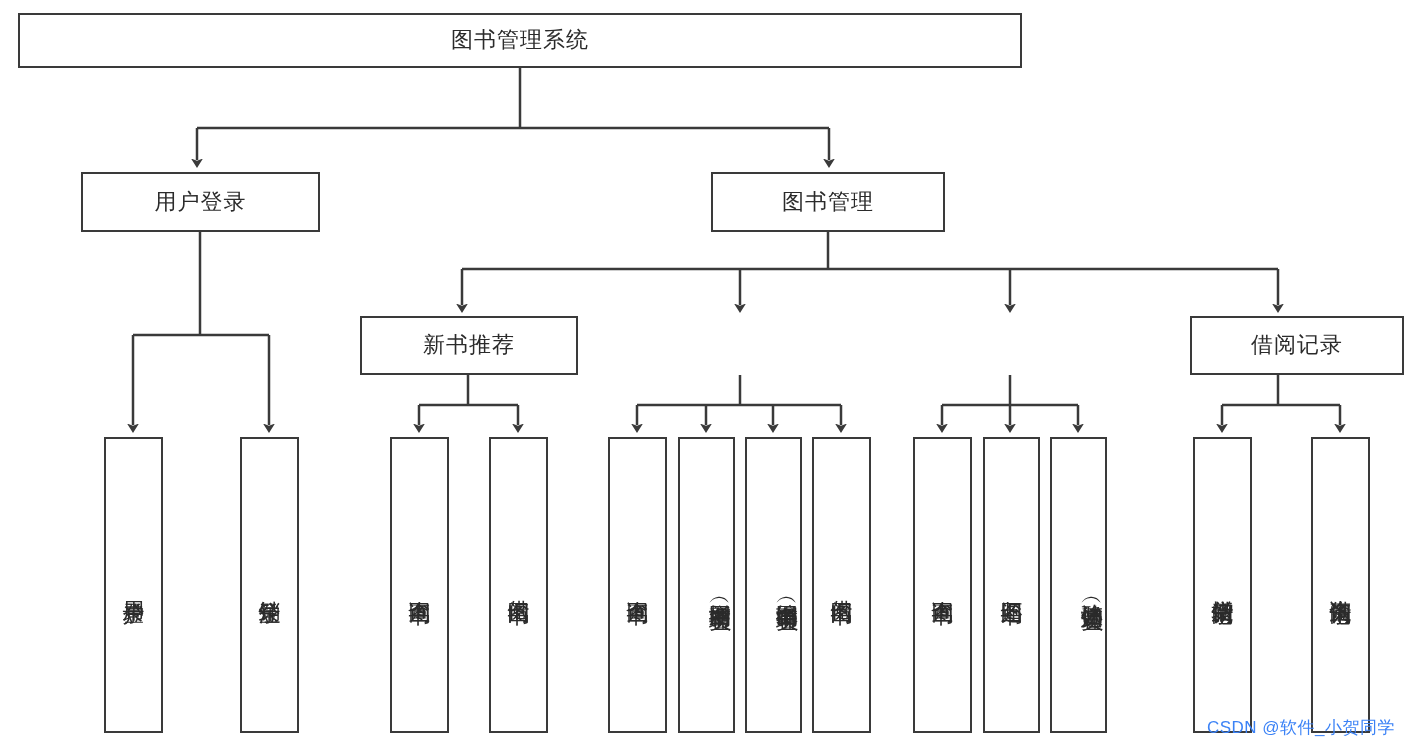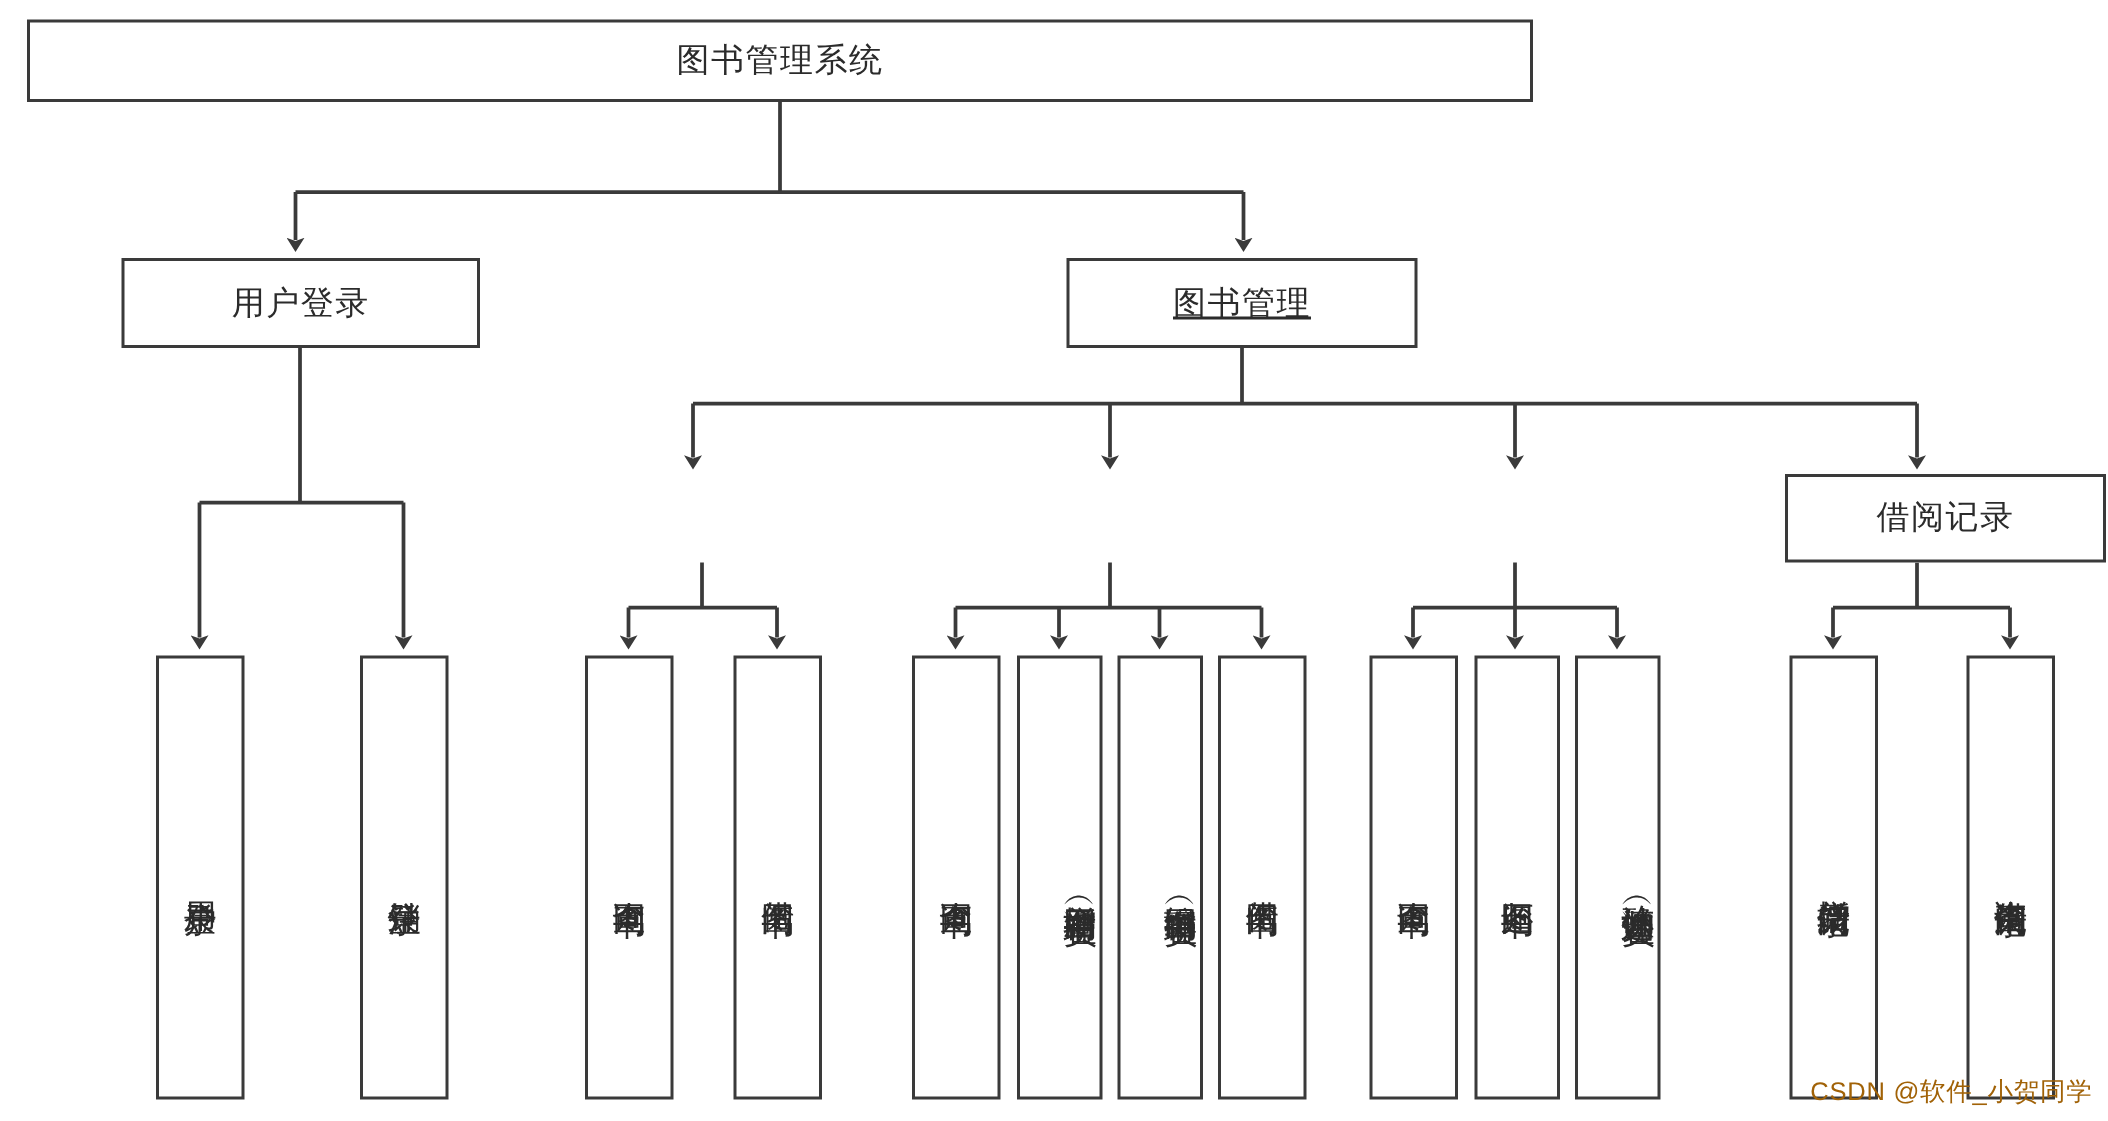--- a/index.html
+++ b/index.html
@@ -63,21 +63,21 @@
   }
   .node.vert.mid-align {
     align-items: center;
     padding-top: 0;
   }
   #watermark {
     position: absolute;
     right: 10px;
     bottom: 8px;
     font-size: 17px;
-    color: #a16207;
+    color: #3b82f6;
     letter-spacing: 0.5px;
     white-space: nowrap;
     font-family: "Liberation Sans", "DejaVu Sans", sans-serif;
   }
 </style>
 </head>
 <body>
 
 <div id="canvas">
 
@@ -127,22 +127,23 @@
       <path d="M1278,375 L1278,405"></path>
       <path d="M1222,405 L1340,405"></path>
       <path d="M1222,405 L1222,425" marker-end="url(#arrow)"></path>
       <path d="M1340,405 L1340,425" marker-end="url(#arrow)"></path>
     </g>
   </svg>
 
   <div class="node horiz" style="left:18px; top:13px; width:1004px; height:55px;">图书管理系统</div>
 
   <div class="node horiz" style="left:81px; top:172px; width:239px; height:60px;">用户登录</div>
-  <div class="node horiz" style="left:711px; top:172px; width:234px; height:60px;text-decoration:underline;">图书管理</div>
+  <div class="node horiz" style="left:711px; top:172px; width:234px; height:60px;">图书管理</div>
 
+  <div class="node horiz" style="left:360px; top:316px; width:218px; height:59px;">新书推荐</div>
   <div class="node horiz" style="left:1172px; top:316px; width:214px; height:59px;margin-left:18px;">借阅记录</div>
 
   <div class="node vert mid-align" style="left:104px; top:437px; width:59px; height:296px;">
     <span class="vtext">用户登录</span>
   </div>
   <div class="node vert mid-align" style="left:240px; top:437px; width:59px; height:296px;">
     <span class="vtext">注销登录</span>
   </div>
 
   <div class="node vert mid-align" style="left:390px; top:437px; width:59px; height:296px;">

